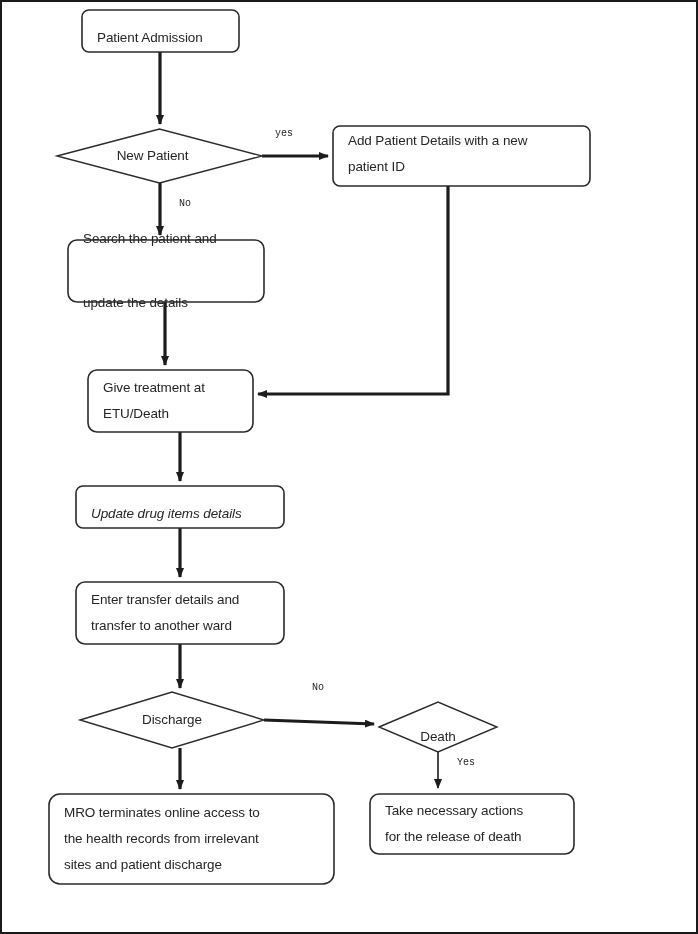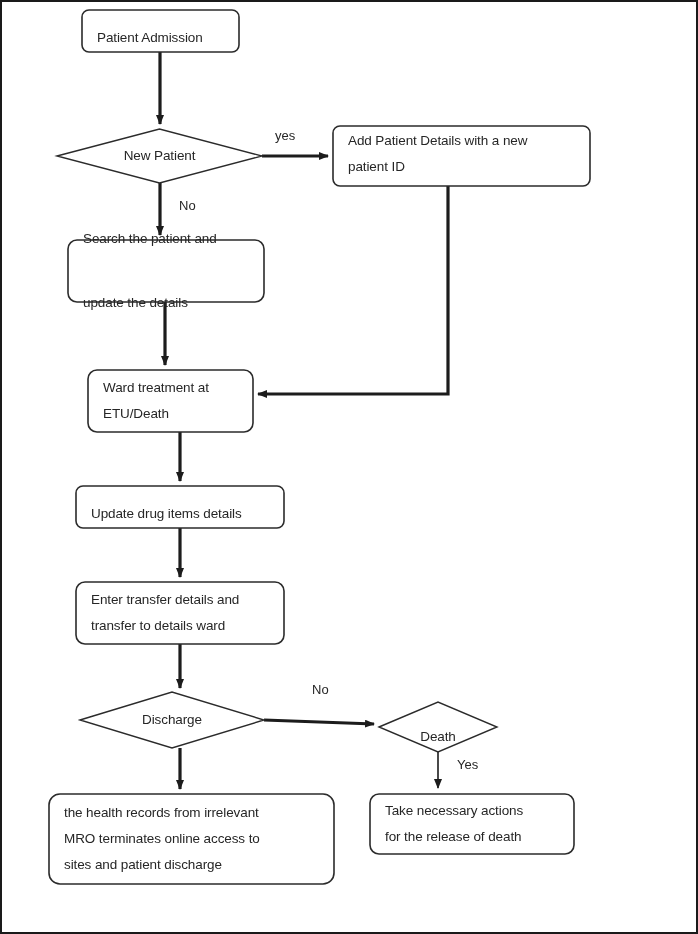--- a/index.html
+++ b/index.html
@@ -45,22 +45,22 @@
     padding-left: 15px;
     text-align: left;
   }
   .dec-text {
     align-items: center;
     text-align: center;
     line-height: 1.2;
   }
   .edge-label {
     position: absolute;
-    font-family: Liberation Sans, sans-serif;
-    font-size: 13px;
+    font-family: Liberation Mono, monospace;
+    font-size: 10px;
     color: #262626;
     white-space: pre;
     pointer-events: none;
   }
 </style>
 </head>
 <body>
 
 <div id="canvas">
 
@@ -121,59 +121,59 @@
       <rect x="47" y="792" width="285" height="90" rx="11" ry="11" stroke-width="1.6"></rect>
 
       <rect x="368" y="792" width="204" height="60" rx="9" ry="9" stroke-width="1.6"></rect>
     </g>
   </svg>
 
   <div class="node-text proc-text" style="left:80px; top:8px; width:157px; height:56px;">
     <span>Patient Admission</span>
   </div>
 
-  <div class="node-text dec-text" style="left:55px; top:127px; width:205px; height:54px;">
+  <div class="node-text dec-text" style="left:48px; top:127px; width:205px; height:54px;">
     <span>New Patient</span>
   </div>
 
   <div class="node-text proc-text" style="left:331px; top:122px; width:257px; height:60px;">
     <span>Add Patient Details with a new</span>
     <span>patient ID</span>
   </div>
 
   <div class="node-text proc-text" style="left:66px; top:238px; width:196px; height:62px;gap:38px;">
     <span>Search the patient and</span>
     <span>update the details</span>
   </div>
 
   <div class="node-text proc-text" style="left:86px; top:368px; width:165px; height:62px;">
-    <span>Ward treatment at</span>
+    <span>Give treatment at</span>
     <span>ETU/Death</span>
   </div>
 
-  <div class="node-text proc-text" style="left:74px; top:484px; width:208px; height:57px;">
+  <div class="node-text proc-text" style="left:74px; top:484px; width:208px; height:57px;font-style:italic;">
     <span>Update drug items details</span>
   </div>
 
   <div class="node-text proc-text" style="left:74px; top:580px; width:208px; height:62px;">
     <span>Enter transfer details and</span>
-    <span>transfer to details ward</span>
+    <span>transfer to another ward</span>
   </div>
 
   <div class="node-text dec-text" style="left:78px; top:690px; width:184px; height:56px;">
     <span>Discharge</span>
   </div>
 
   <div class="node-text dec-text" style="left:377px; top:710px; width:118px; height:50px;">
     <span>Death</span>
   </div>
 
   <div class="node-text proc-text" style="left:47px; top:792px; width:285px; height:90px;">
+    <span>MRO terminates online access to</span>
     <span>the health records from irrelevant</span>
-    <span>MRO terminates online access to</span>
     <span>sites and patient discharge</span>
   </div>
 
   <div class="node-text proc-text" style="left:368px; top:792px; width:204px; height:60px;">
     <span>Take necessary actions</span>
     <span>for the release of death</span>
   </div>
 
   <div class="edge-label" style="left:273px; top:126px;">yes</div>
 

